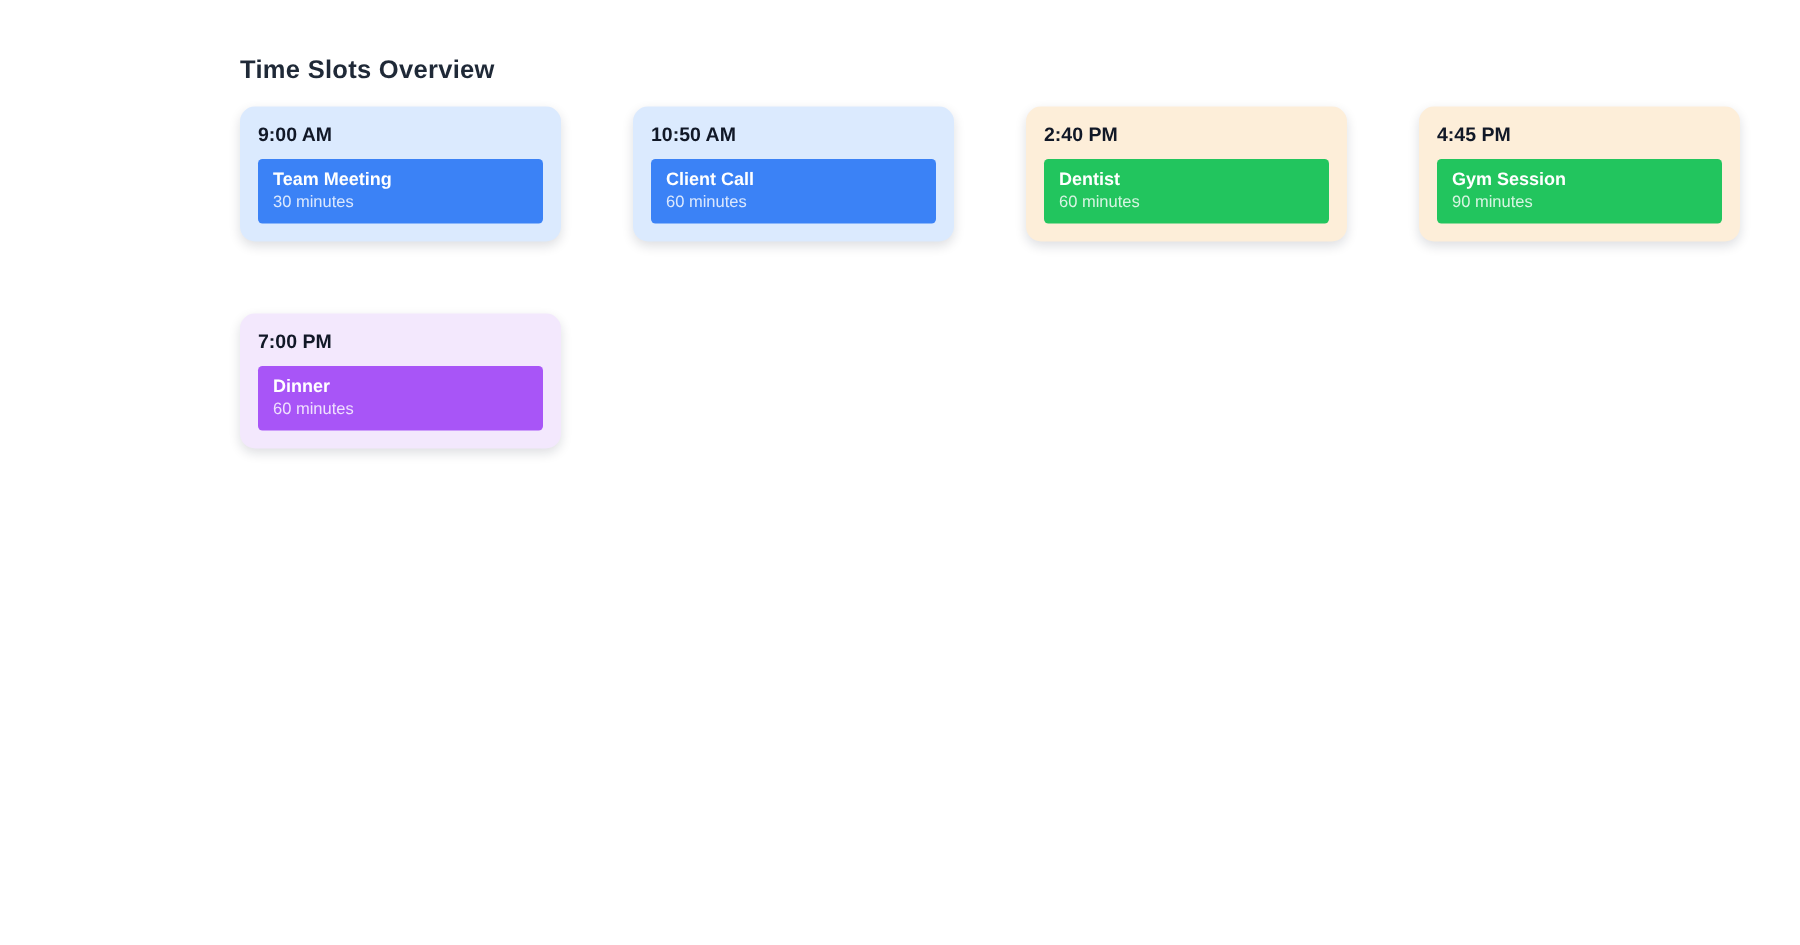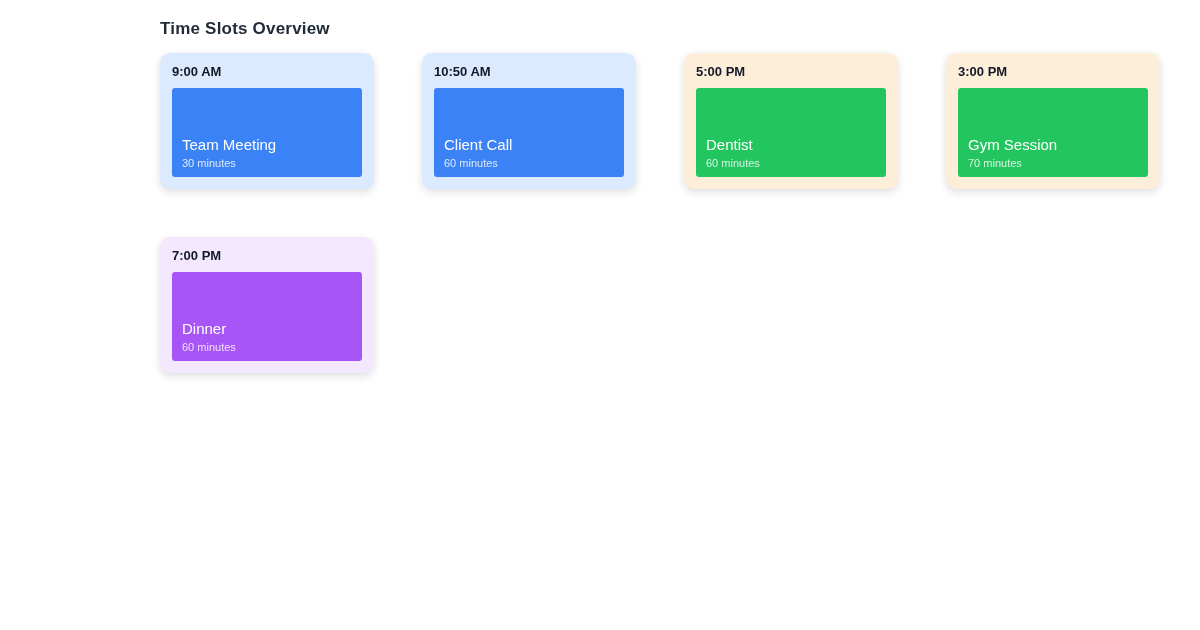--- a/index.html
+++ b/index.html
@@ -6,21 +6,21 @@
 
   html, body {
     width: 1200px;
     height: 630px;
     background: #ffffff;
     font-family: "Liberation Sans", sans-serif;
     overflow: hidden;
   }
 
   .page {
-    padding: 19px 160px 0 160px;
+    padding: 37px 160px 0 160px;
   }
 
   .page-title {
     font-size: 17px;
     font-weight: 700;
     color: #1f2937;
     letter-spacing: 0.2px;
     margin-bottom: 14px;
   }
 
@@ -53,26 +53,25 @@
     border-radius: 3px;
     padding: 6px 10px 7px 10px;
     cursor: pointer;
   }
   .event + .event { margin-top: 6px; }
   .event--blue   { background: var(--event-blue,   #3b82f6); }
   .event--green  { background: var(--event-green,  #22c55e); }
   .event--purple { background: var(--event-purple, #a855f7); }
 
   .event__title {
-    font-size: 15px;
-    font-weight: 400;
+    font-size: 12px;
+    font-weight: 700;
     color: #ffffff;
     line-height: 1.25;
     margin-bottom: 2px;
-    margin-top: 42px;
   }
 
   .event__duration {
     font-size: 11px;
     font-weight: 400;
     color: rgba(255, 255, 255, 0.82);
     line-height: 1.2;
   }
 </style>
 </head>
@@ -94,32 +93,32 @@
 
     <article class="card card--blue">
       <h2 class="card__time">10:50 AM</h2>
       <div class="event event--blue">
         <div class="event__title">Client Call</div>
         <div class="event__duration">60 minutes</div>
       </div>
     </article>
 
     <article class="card card--peach">
-      <h2 class="card__time">5:00 PM</h2>
+      <h2 class="card__time">2:40 PM</h2>
       <div class="event event--green">
         <div class="event__title">Dentist</div>
         <div class="event__duration">60 minutes</div>
       </div>
     </article>
 
     <article class="card card--peach">
-      <h2 class="card__time">3:00 PM</h2>
+      <h2 class="card__time">4:45 PM</h2>
       <div class="event event--green">
         <div class="event__title">Gym Session</div>
-        <div class="event__duration">70 minutes</div>
+        <div class="event__duration">90 minutes</div>
       </div>
     </article>
 
     <article class="card card--purple">
       <h2 class="card__time">7:00 PM</h2>
       <div class="event event--purple">
         <div class="event__title">Dinner</div>
         <div class="event__duration">60 minutes</div>
       </div>
     </article>

